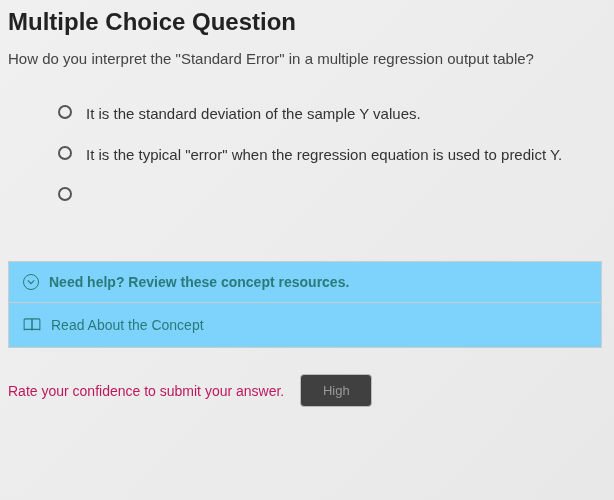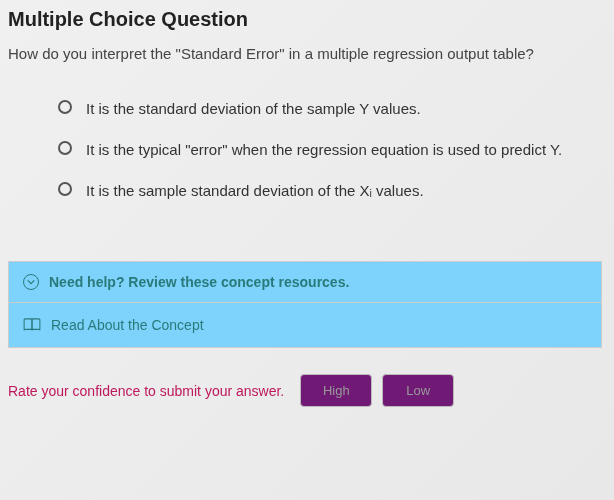--- a/index.html
+++ b/index.html
@@ -10,21 +10,21 @@
     body {
       font-family: -apple-system, BlinkMacSystemFont, "Segoe UI", Arial, sans-serif;
       background: linear-gradient(135deg, #f0f0f0 0%, #e8e8e8 100%);
       width: 614px;
       height: 500px;
       padding: 8px 12px 12px 8px;
       color: #333;
       overflow: hidden;
     }
     .question-type {
-      font-size: 20px;
+      font-size: 24px;
       font-weight: 700;
       color: #222;
       margin-bottom: 12px;
     }
     .question-text {
       font-size: 15px;
       color: #444;
       margin-bottom: 34px;
       line-height: 1.4;
     }
@@ -107,21 +107,21 @@
       margin-top: 26px;
       gap: 10px;
     }
     .confidence-label {
       font-size: 14px;
       color: #be185d;
       margin-right: 6px;
     }
     .conf-btn {
       border: 1px solid #bbb;
-      background: #701a75;
+      background: #404040;
       color: #999;
       font-size: 13px;
       padding: 8px 16px;
       border-radius: 4px;
       cursor: pointer;
       min-width: 72px;
       text-align: center;
     }
   </style>
 </head>
@@ -135,21 +135,20 @@
   <div class="option">
     <div class="radio"></div>
     <div class="option-text">It is the standard deviation of the sample Y values.</div>
   </div>
   <div class="option">
     <div class="radio"></div>
     <div class="option-text">It is the typical "error" when the regression equation is used to predict Y.</div>
   </div>
   <div class="option">
     <div class="radio"></div>
-    <div class="option-text">It is the sample standard deviation of the Xᵢ values.</div>
   </div>
 </div>
 
 <div class="help-box">
   <div class="help-header">
     <div class="chevron-circle">
       <svg viewBox="0 0 10 10">
           <path d="M1 3 L5 7 L9 3" stroke="#2a7a7a" stroke-width="1.5" fill="none"></path>
         </svg>
     </div>
@@ -160,14 +159,13 @@
       <path d="M1 2 Q1 1 3 1 L9 1 Q10 1 10 2 L10 14 Q10 13 9 13 L3 13 Q1 13 1 14 Z" fill="none" stroke="#2a7a7a" stroke-width="1.2"></path>
       <path d="M19 2 Q19 1 17 1 L11 1 Q10 1 10 2 L10 14 Q10 13 11 13 L17 13 Q19 13 19 14 Z" fill="none" stroke="#2a7a7a" stroke-width="1.2"></path>
     </svg>
     <div class="help-link">Read About the Concept</div>
   </div>
 </div>
 
 <div class="confidence-row">
   <div class="confidence-label">Rate your confidence to submit your answer.</div>
   <div class="conf-btn">High</div>
-  <div class="conf-btn">Low</div>
 </div>
 
 </body></html>

